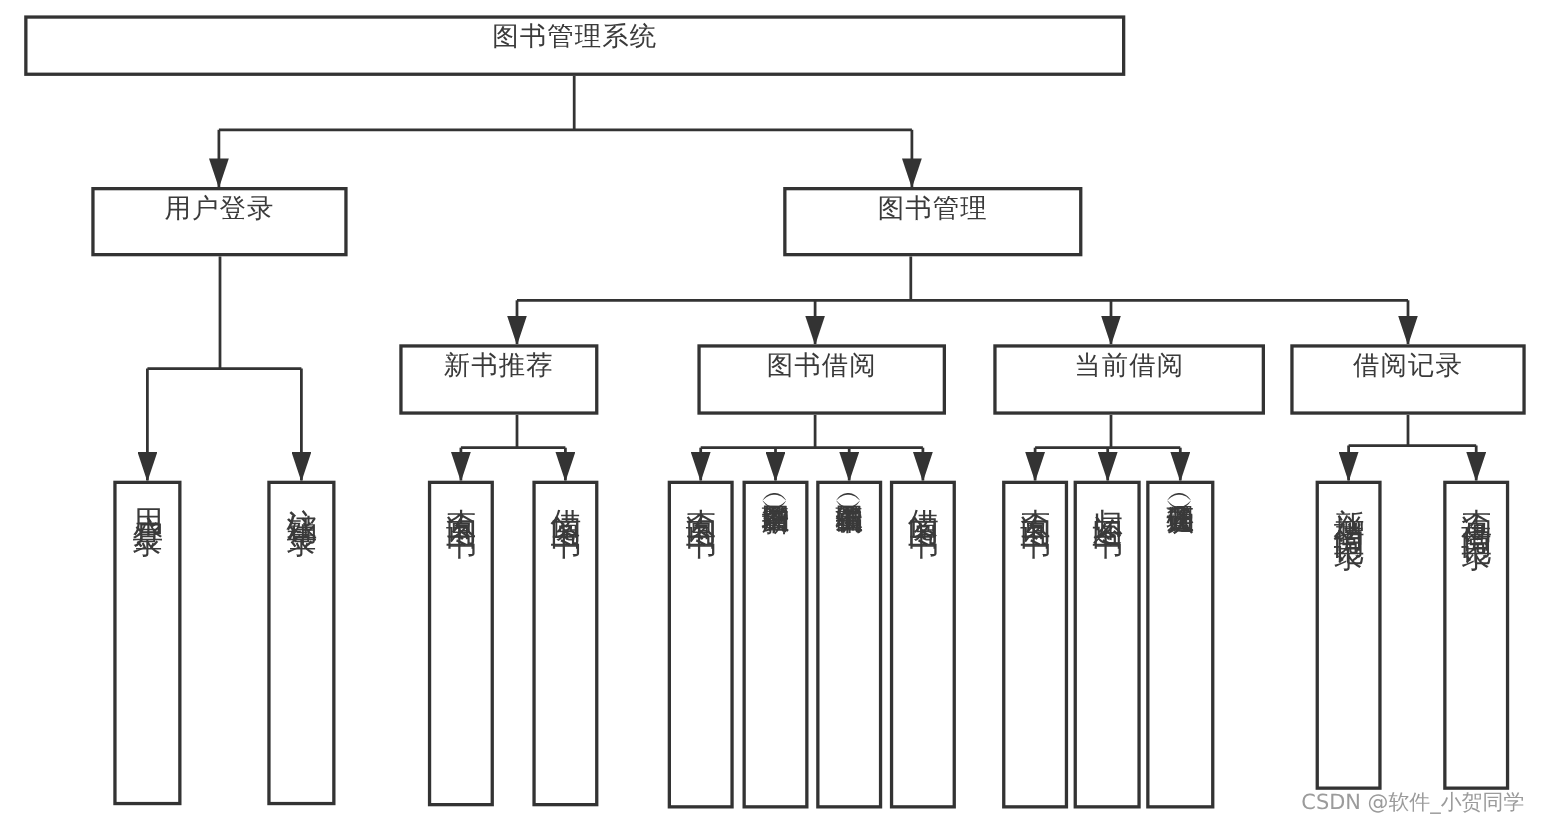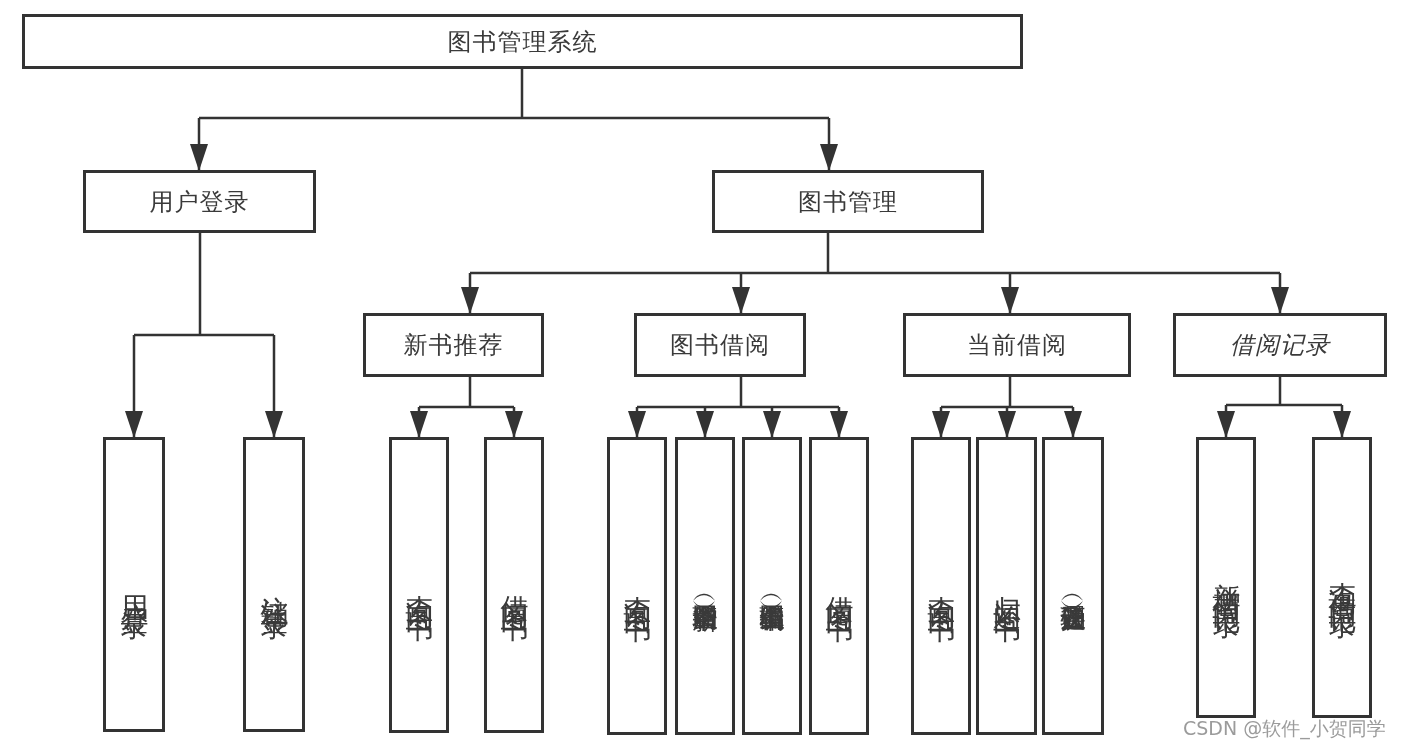--- a/index.html
+++ b/index.html
@@ -20,21 +20,20 @@
   #wires{
     position:absolute;left:0;top:0;width:1405px;height:747px;
     z-index:1;
   }
   .box{
     position:absolute;
     box-sizing:border-box;
     border:3px solid var(--line-color);
     background:#ffffff;
     display:flex;
-    align-items:center;
     justify-content:center;
     color:var(--text-color);
     z-index:2;
   }
   .h-box{
     font-size:24px;
     letter-spacing:1px;
     white-space:nowrap;
   }
   .v-box span{
@@ -114,27 +113,27 @@
   <div class="box h-box" style="left:83px;top:170px;width:233px;height:63px;">
     <span>用户登录</span>
   </div>
   <div class="box h-box" style="left:712px;top:170px;width:272px;height:63px;">
     <span>图书管理</span>
   </div>
 
   <div class="box h-box" style="left:363px;top:313px;width:181px;height:64px;">
     <span>新书推荐</span>
   </div>
-  <div class="box h-box" style="left:634px;top:313px;width:172px;height:64px;">
+  <div class="box h-box" style="left:634px;top:313px;width:226px;height:64px;">
     <span>图书借阅</span>
   </div>
-  <div class="box h-box" style="left:903px;top:313px;width:228px;height:64px;">
+  <div class="box h-box" style="left:903px;top:313px;width:247px;height:64px;">
     <span>当前借阅</span>
   </div>
-  <div class="box h-box" style="left:1173px;top:313px;width:214px;height:64px;font-style:italic;">
+  <div class="box h-box" style="left:1173px;top:313px;width:214px;height:64px;">
     <span>借阅记录</span>
   </div>
 
   <div class="box v-box" style="left:103px;top:437px;width:62px;height:295px;">
     <span>用户登录</span>
   </div>
   <div class="box v-box" style="left:243px;top:437px;width:62px;height:295px;">
     <span>注销登录</span>
   </div>
   <div class="box v-box" style="left:389px;top:437px;width:60px;height:296px;">

